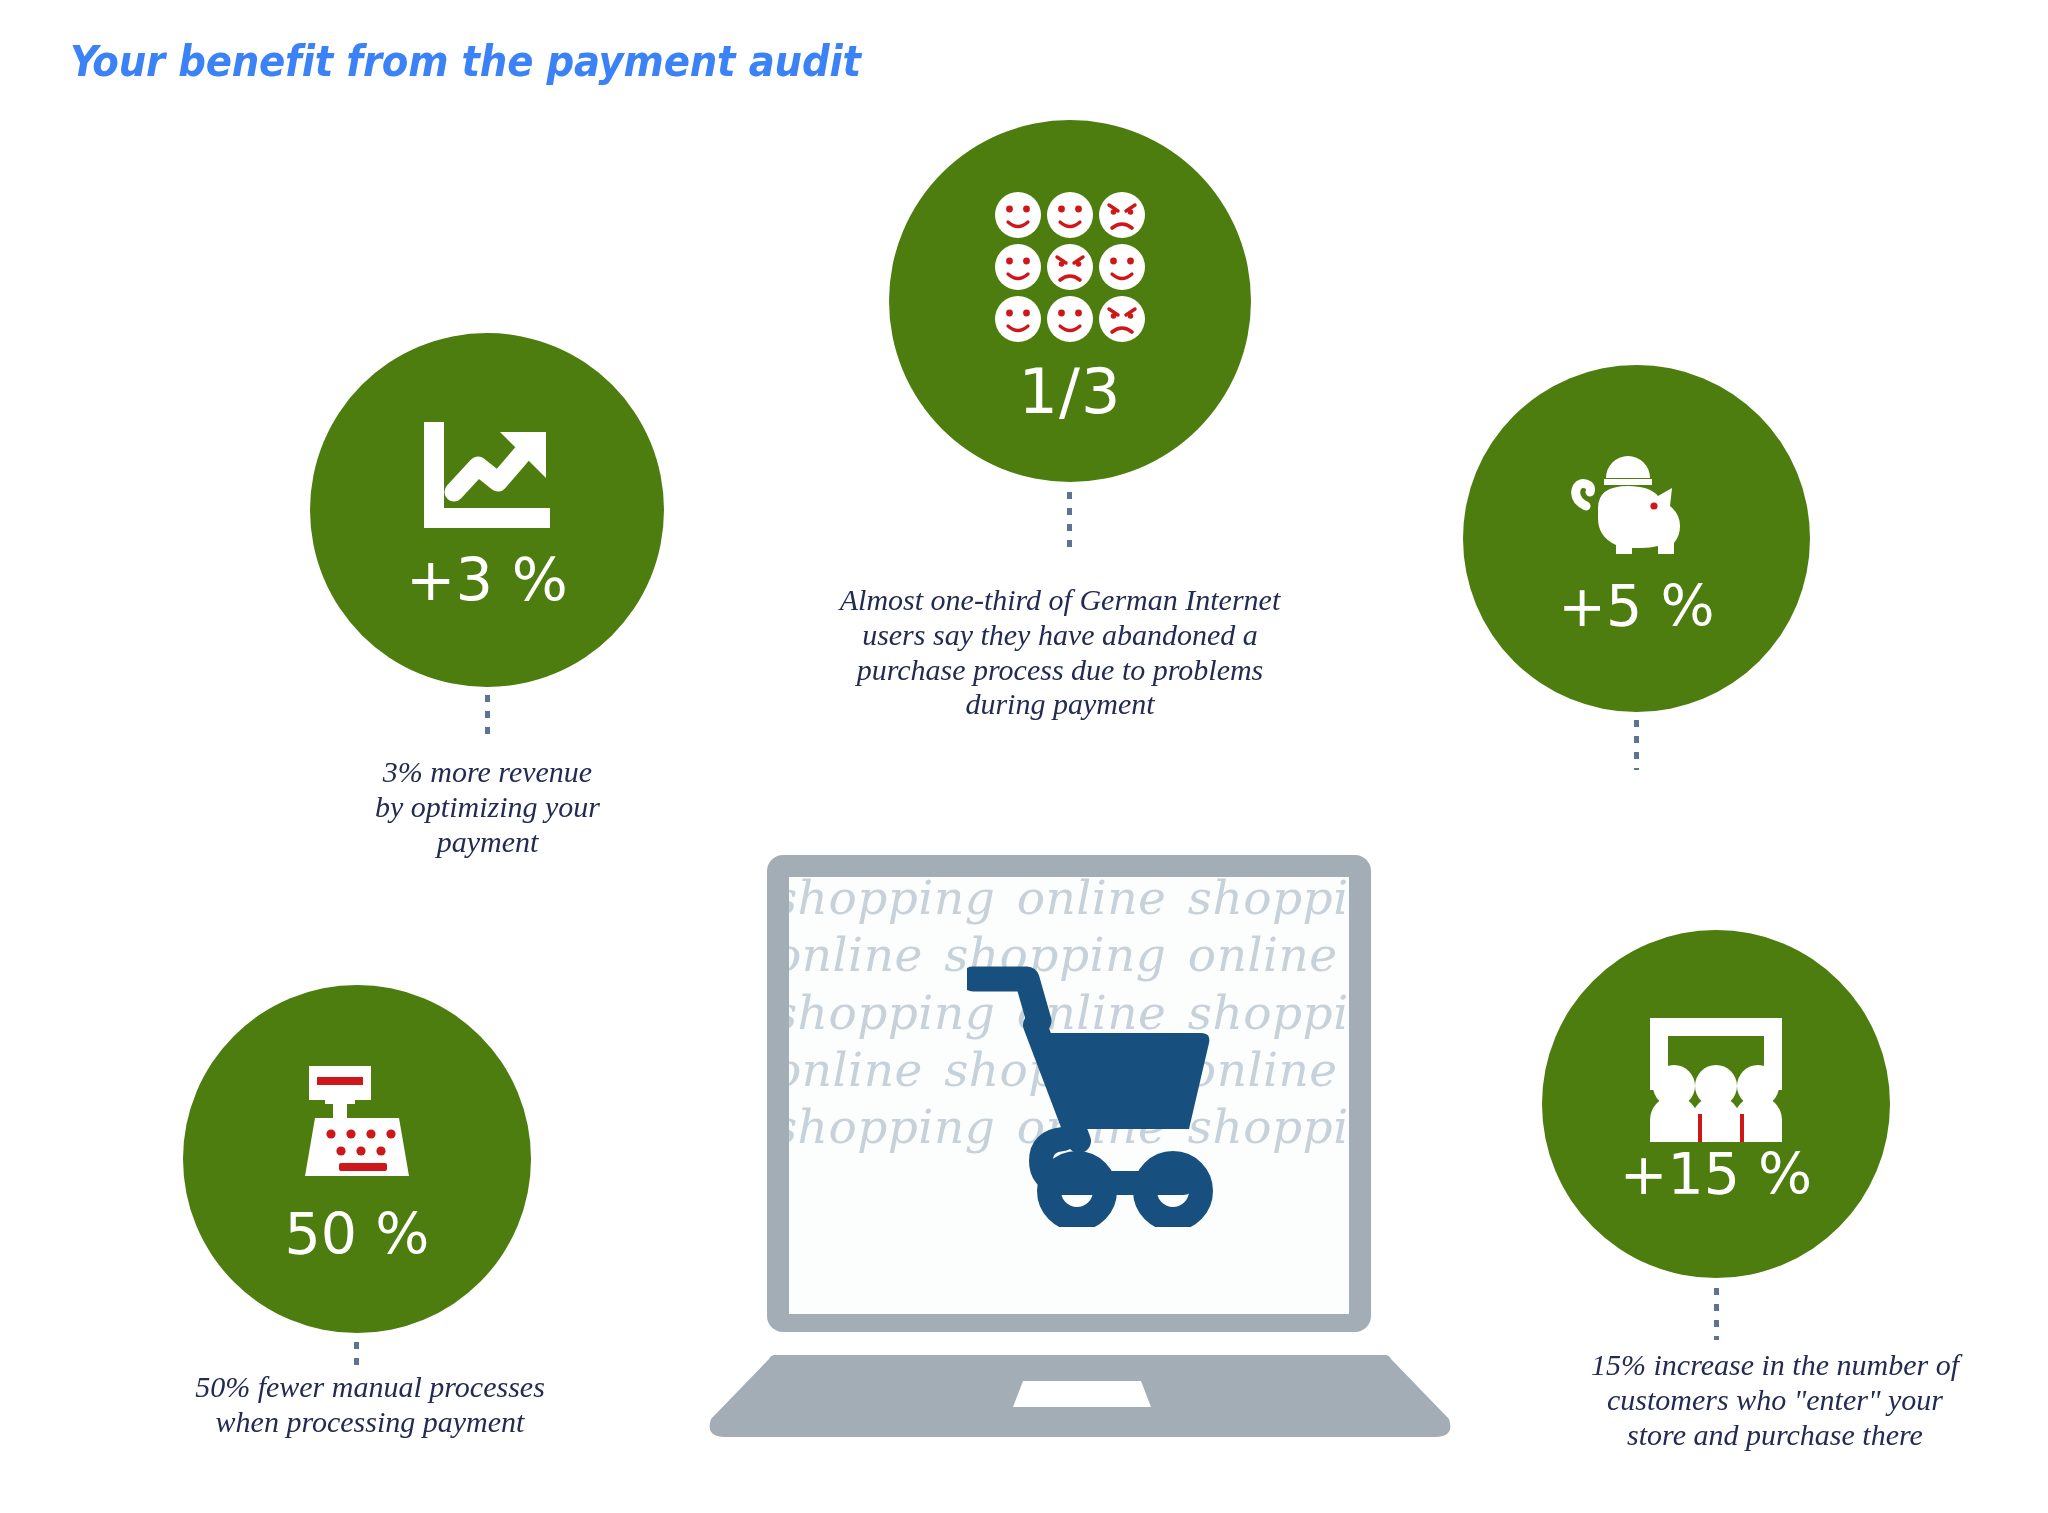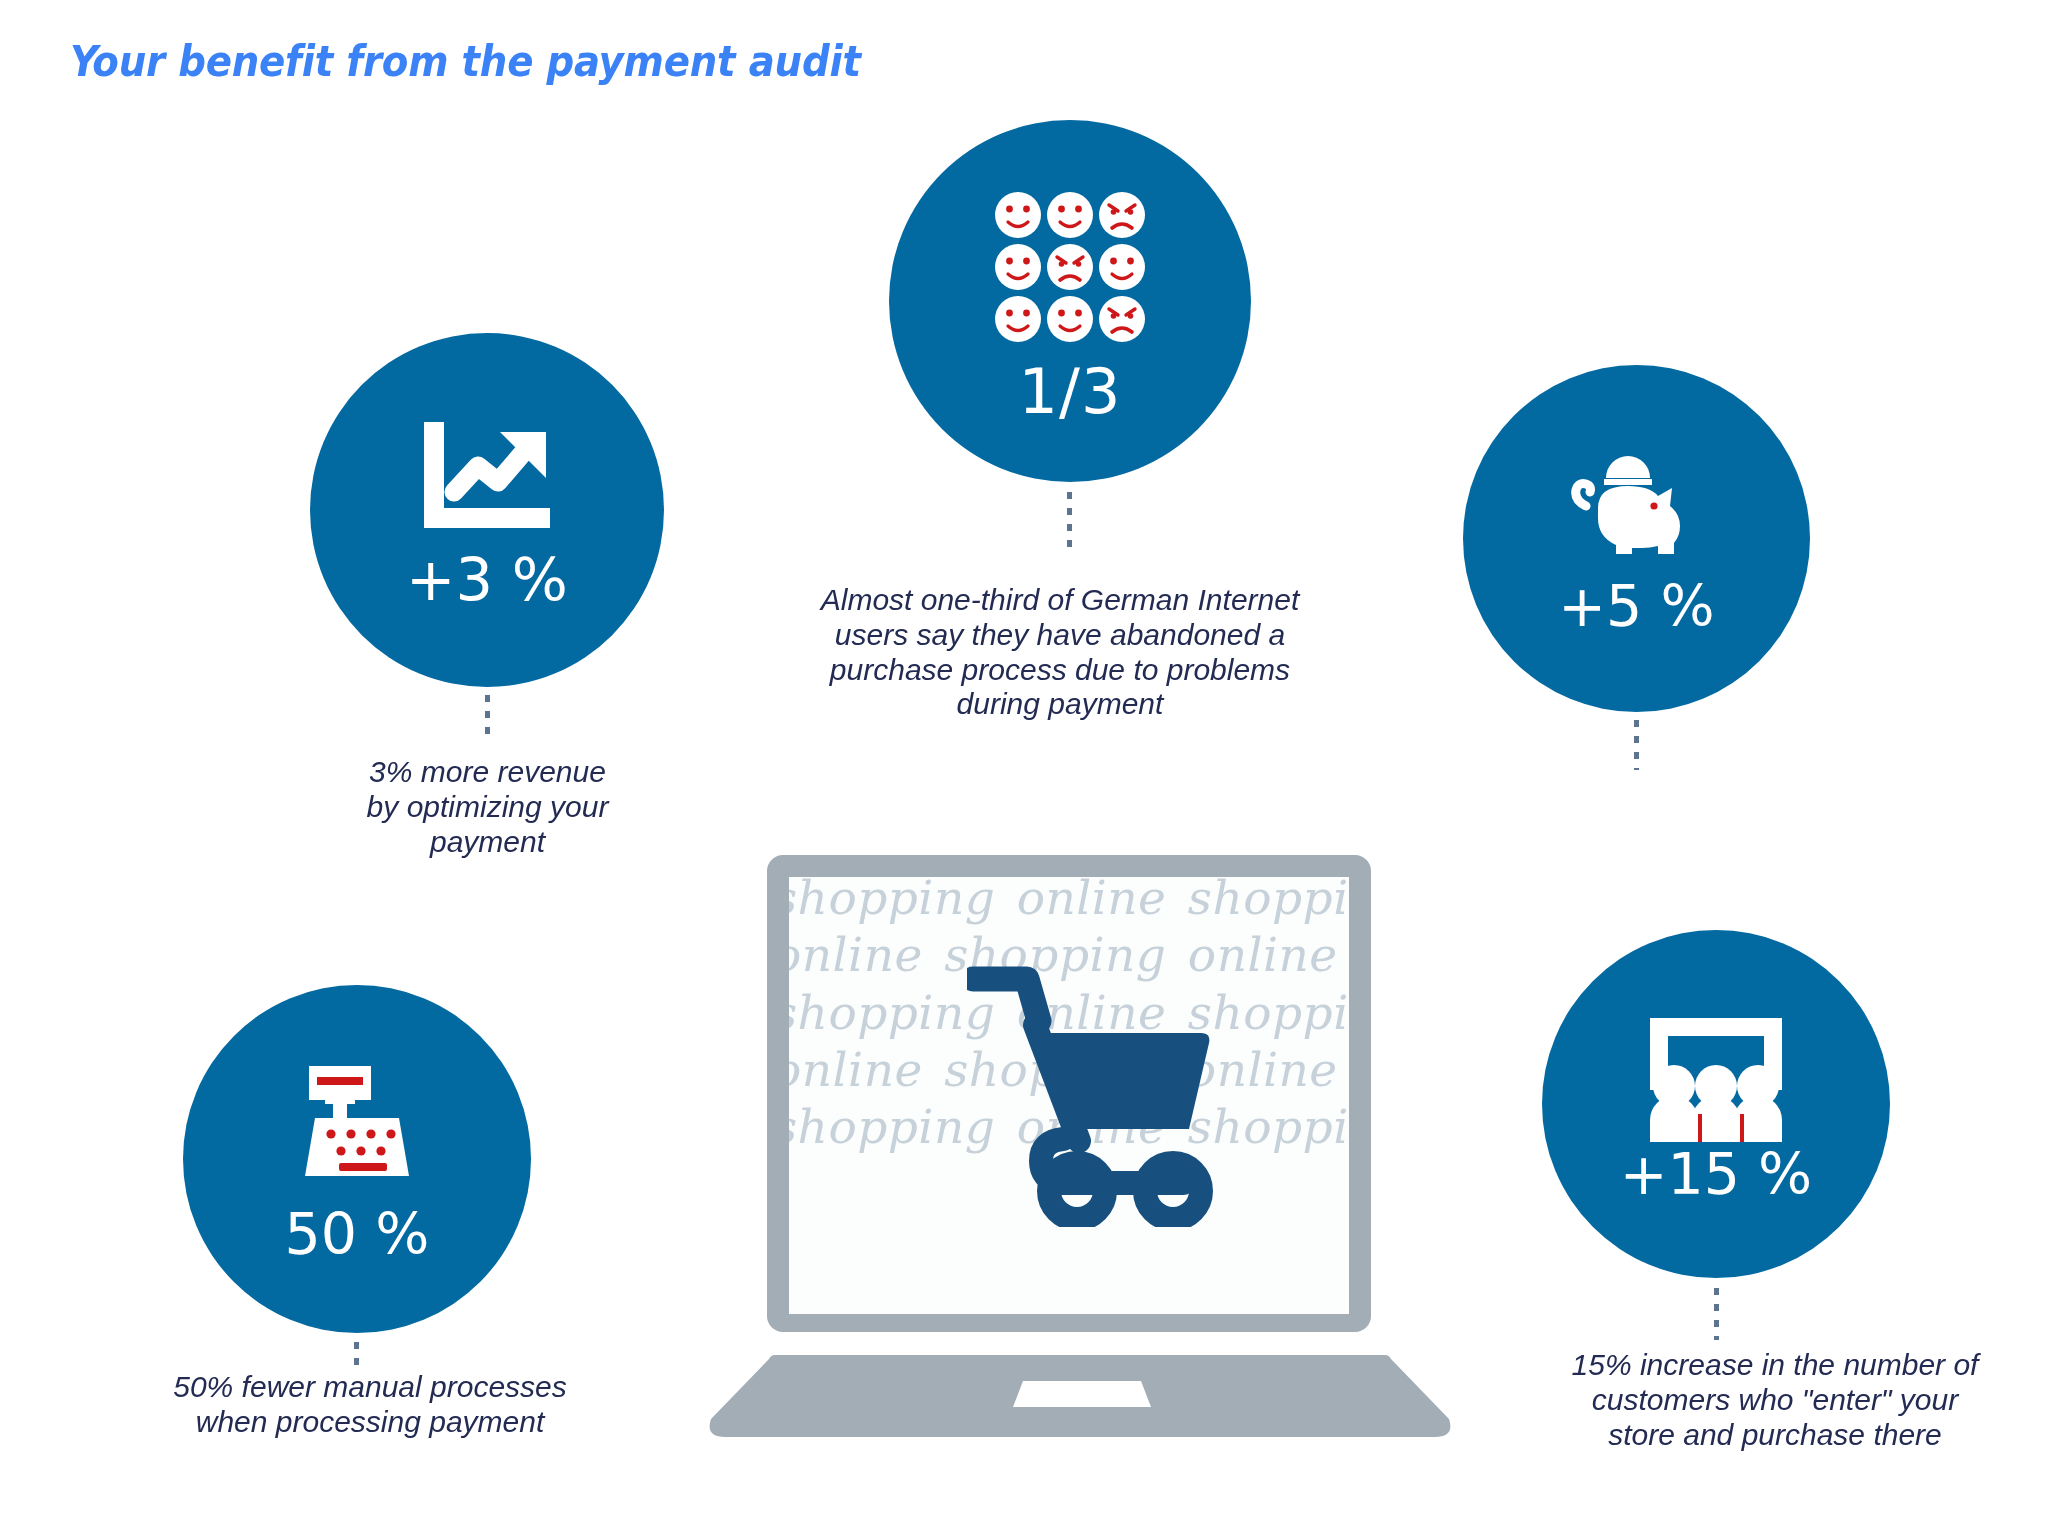--- a/index.html
+++ b/index.html
@@ -16,21 +16,21 @@
     font-family:"DejaVu Sans Condensed","Liberation Sans",sans-serif;
     font-size:43px;font-weight:700;font-style:italic;
     letter-spacing:-0.2px;
     color:#3b82f6;
     white-space:nowrap;
   }
 
   
   .bubble{
     position:absolute;border-radius:50%;
-    background:#0369a1;
+    background:#4d7c0f;
     display:flex;flex-direction:column;
     align-items:center;justify-content:center;
     box-sizing:border-box;
   }
   .bubble .icon-wrap{display:flex;align-items:center;justify-content:center;}
   .bubble .stat{
     color:#ffffff;
     font-family:"DejaVu Sans","Liberation Sans",sans-serif;
     font-weight:400;
     line-height:1;
@@ -55,21 +55,21 @@
   #bubble-manual .stat{font-size:57px;margin-top:16px;}
 
   #bubble-conversion{left:1542px;top:930px;width:348px;height:348px;}
   #bubble-conversion .icon-wrap{margin-top:8px;}
   #bubble-conversion .stat{font-size:57px;margin-top:4px;}
 
   
   .caption{
     position:absolute;
     color:#232b53;
-    font-family:Liberation Sans, sans-serif;
+    font-family:Liberation Serif, serif;
     font-style:italic;font-weight:400;
     font-size:30px;line-height:1.16;
     text-align:center;
     white-space:pre-line;
   }
   #caption-revenue{left:300px;top:745px;width:375px;margin-top:10px;}
   #caption-abandon{left:745px;top:583px;width:630px;}
   #caption-savings{left:1440px;top:775px;width:420px;}
   #caption-manual{left:110px;top:1370px;width:520px;}
   #caption-conversion{left:1495px;top:1348px;width:560px;}

